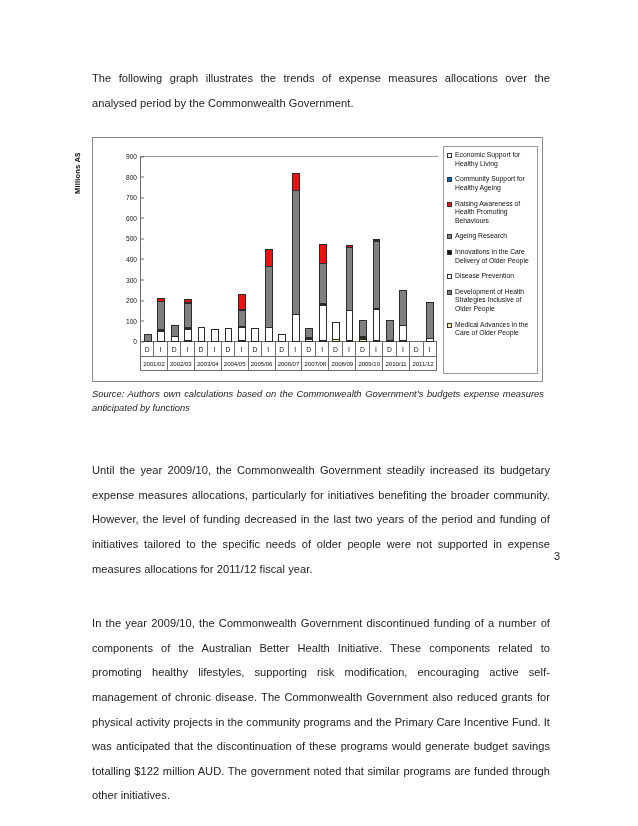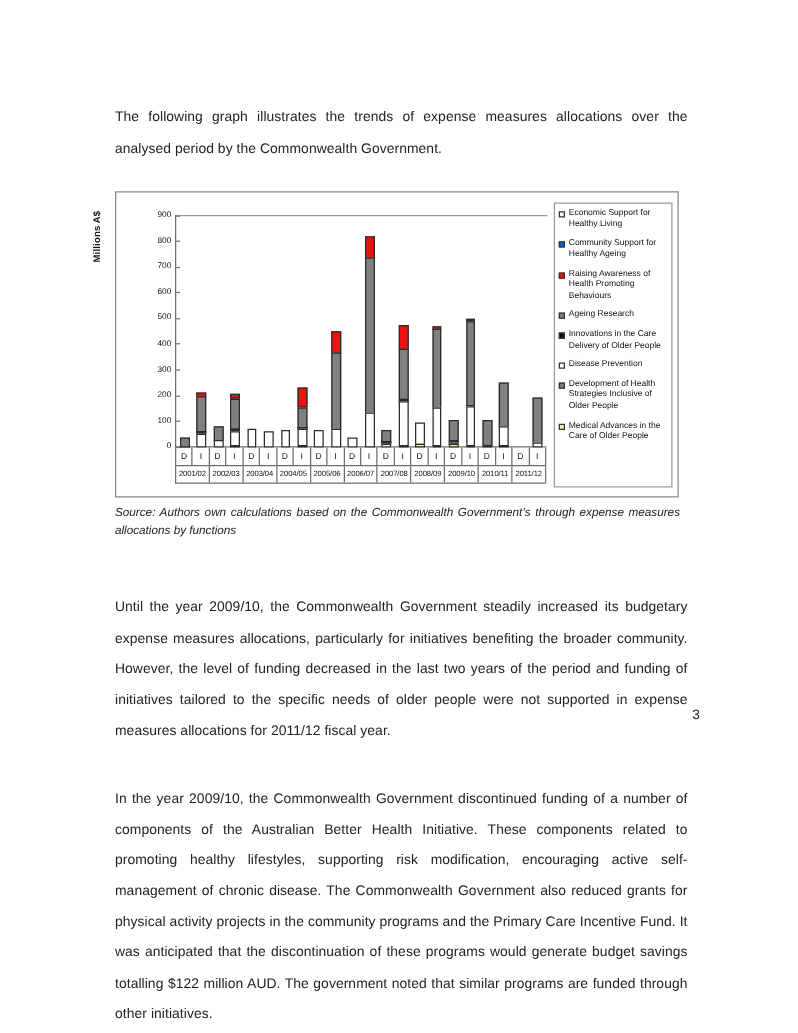--- a/index.html
+++ b/index.html
@@ -10,21 +10,21 @@
   body {
     width: 638px;
     height: 826px;
     font-family: "Liberation Sans", sans-serif;
     color: #1a1a1a;
     position: relative;
     overflow: hidden;
   }
   .page {
     position: absolute;
-    left: 0; top: 16px;
+    left: 0; top: 0;
     width: 638px;
     height: 610px;
   }
   .content {
     position: absolute;
     left: 92px;
     top: 66px;
     width: 458px;
   }
   p.body-text {
@@ -481,21 +481,21 @@
               </div>
               <div class="legend-item">
                 <span class="legend-swatch" style="background: rgb(242, 240, 160);"></span>
                 <span class="legend-label">Medical Advances in the Care of Older People</span>
               </div>
             </div>
 
         </div>
       </div>
 
-      <div class="fig-source">Source: Authors own calculations based on the Commonwealth Government’s through expense measures allocations by functions</div>
+      <div class="fig-source">Source: Authors own calculations based on the Commonwealth Government’s budgets expense measures anticipated by functions</div>
     </div>
 
     <div class="spacer-lg"></div>
     <p class="body-text">Until the year 2009/10, the Commonwealth Government steadily increased its budgetary expense measures allocations, particularly for initiatives benefiting the broader community. However, the level of funding decreased in the last two years of the period and funding of initiatives tailored to the specific needs of older people were not supported in expense measures allocations for 2011/12 fiscal year.</p>
 
     <div class="spacer-md"></div>
     <p class="body-text">In the year 2009/10, the Commonwealth Government discontinued funding of a number of components of the Australian Better Health Initiative. These components related to promoting healthy lifestyles, supporting risk modification, encouraging active self-management of chronic disease. The Commonwealth Government also reduced grants for physical activity projects in the community programs and the Primary Care Incentive Fund. It was anticipated that the discontinuation of these programs would generate budget savings totalling $122 million AUD. The government noted that similar programs are funded through other initiatives.</p>
 
   </div>
 

